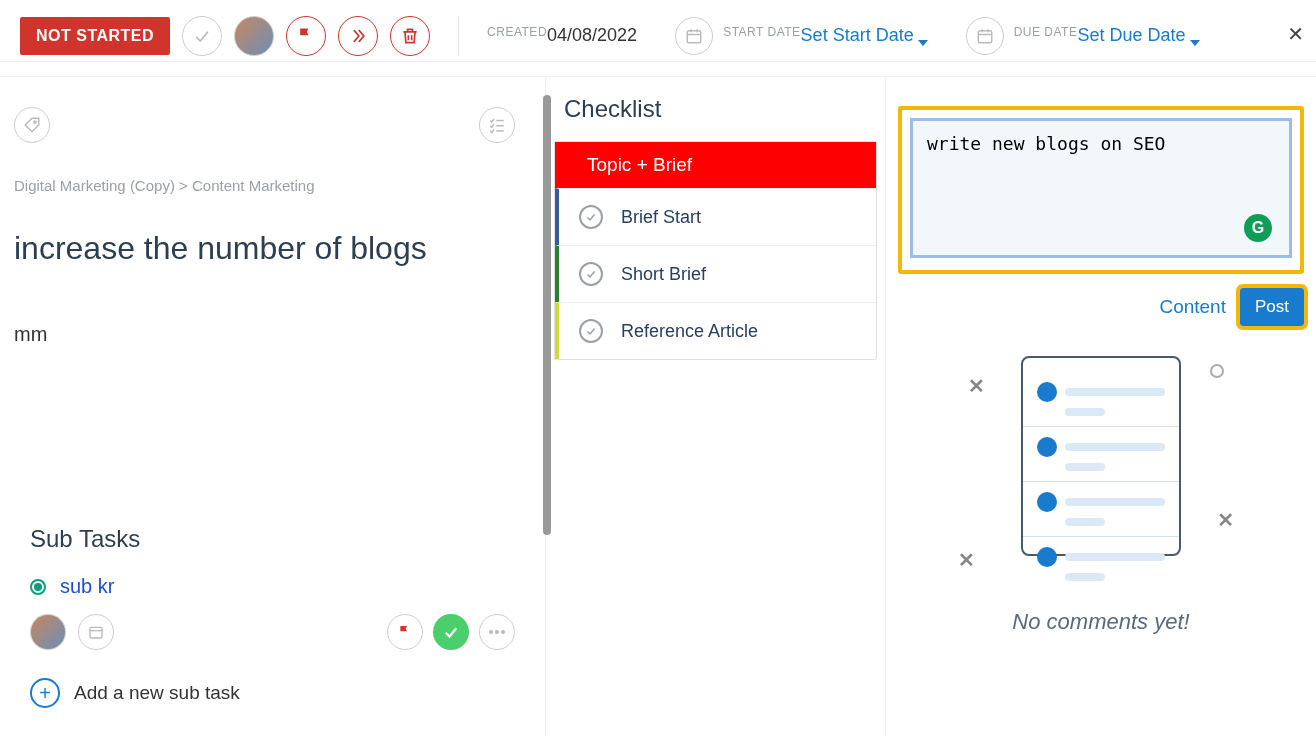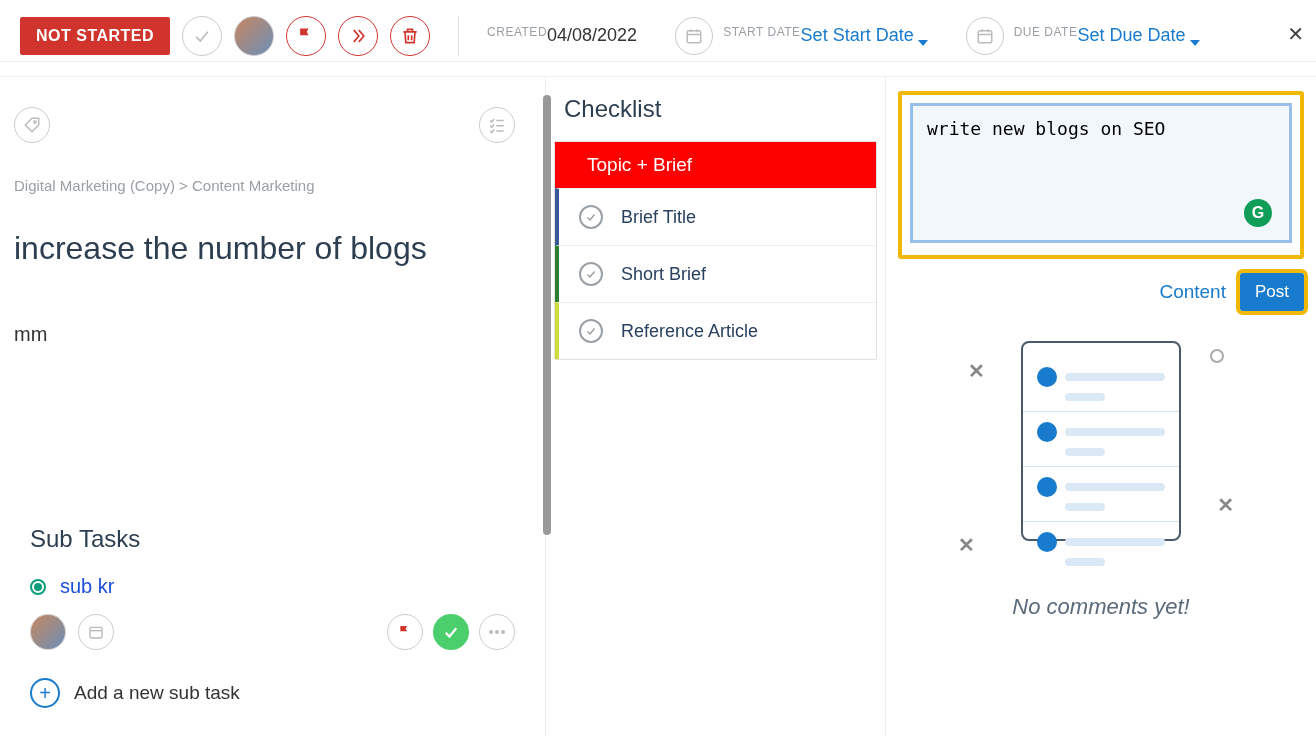--- a/index.html
+++ b/index.html
@@ -42,21 +42,21 @@
     .add-sub { display:flex; align-items:center; gap:14px; margin-top:28px; font-size:19px; color:#333;}
     .plus-circ{width:30px;height:30px;border:2px solid #187bcd;border-radius:50%;display:flex;align-items:center;justify-content:center;color:#187bcd;font-size:20px;line-height:1;}
     .checklist-title{ font-size:24px; color:#2c3e50; padding:0 18px 18px;}
     .chk-card{ border:1px solid #e0e0e0; margin:0 8px; border-radius:2px;}
     .chk-header{ background:#fd0000; color:#fff; font-size:19px; padding:12px 32px;}
     .chk-item{ display:flex; align-items:center; gap:18px; padding:16px 20px; border-top:1px solid #eee; font-size:18px; color:#29415f;}
     .chk-item:nth-child(3){ border-left:4px solid #2e7d32;}
     .chk-item:nth-child(4){ border-left:4px solid #cddc39;}
     .chk-item:nth-child(2){ border-left:4px solid #3b5998;}
     .chk-check{ width:24px;height:24px;border:2px solid #9aa0a6;border-radius:50%;display:flex;align-items:center;justify-content:center;}
-    .comment-box{ border:4px solid #f2b807; padding:8px; border-radius:3px;}
+    .comment-box{ border:4px solid #f2b807; padding:8px; border-radius:3px;margin-top:15px;}
     .textarea{ width:100%; height:140px; border:3px solid #98beea; padding:12px 14px; font-size:18px; resize:none; outline:none; background:#f1f7fb;}
     .g-badge{ position:absolute; width:28px;height:28px;border-radius:50%;background:#0f9d58;color:#fff;display:flex;align-items:center;justify-content:center;font-weight:700; right:28px; margin-top:-48px;}
     .comment-actions{ display:flex; justify-content:flex-end; align-items:center; gap:14px; margin-top:14px;}
     .cancel-link{ color:#187bcd; font-size:19px; cursor:pointer;}
     .post-wrap{box-shadow:0 0 0 4px #f2b807; border-radius:3px;}
     .post-btn{ background:#187bcd;color:#fff;border:none;padding:9px 15px;font-size:17px;border-radius:3px;cursor:pointer;}
     .empty-area{ text-align:center; margin-top:30px;}
     .empty-illus{ display:inline-block; border:2px solid #4a5a6a; width:160px; height:200px; border-radius:8px; background:#fff; padding:18px 0 0; position:relative;}
     .illus-row{ display:flex; align-items:center; gap:8px; padding:6px 14px;}
     .illus-av{ width:20px;height:20px;border-radius:50%;background:#187bcd;}
@@ -207,21 +207,21 @@
   <div class="mid">
     <div class="checklist-title">Checklist</div>
     <div class="chk-card">
       <div class="chk-header">Topic + Brief</div>
       <div class="chk-item">
           <span class="chk-check">
             <svg width="12" height="12" viewBox="0 0 24 24" fill="none" stroke="#9aa0a6" stroke-width="3">
               <polyline points="5,13 10,18 19,7"></polyline>
             </svg>
           </span>
-          <span>Brief Title</span>
+          <span>Brief Start</span>
         </div>
       <div class="chk-item">
           <span class="chk-check">
             <svg width="12" height="12" viewBox="0 0 24 24" fill="none" stroke="#9aa0a6" stroke-width="3">
               <polyline points="5,13 10,18 19,7"></polyline>
             </svg>
           </span>
           <span>Short Brief</span>
         </div>
       <div class="chk-item">

